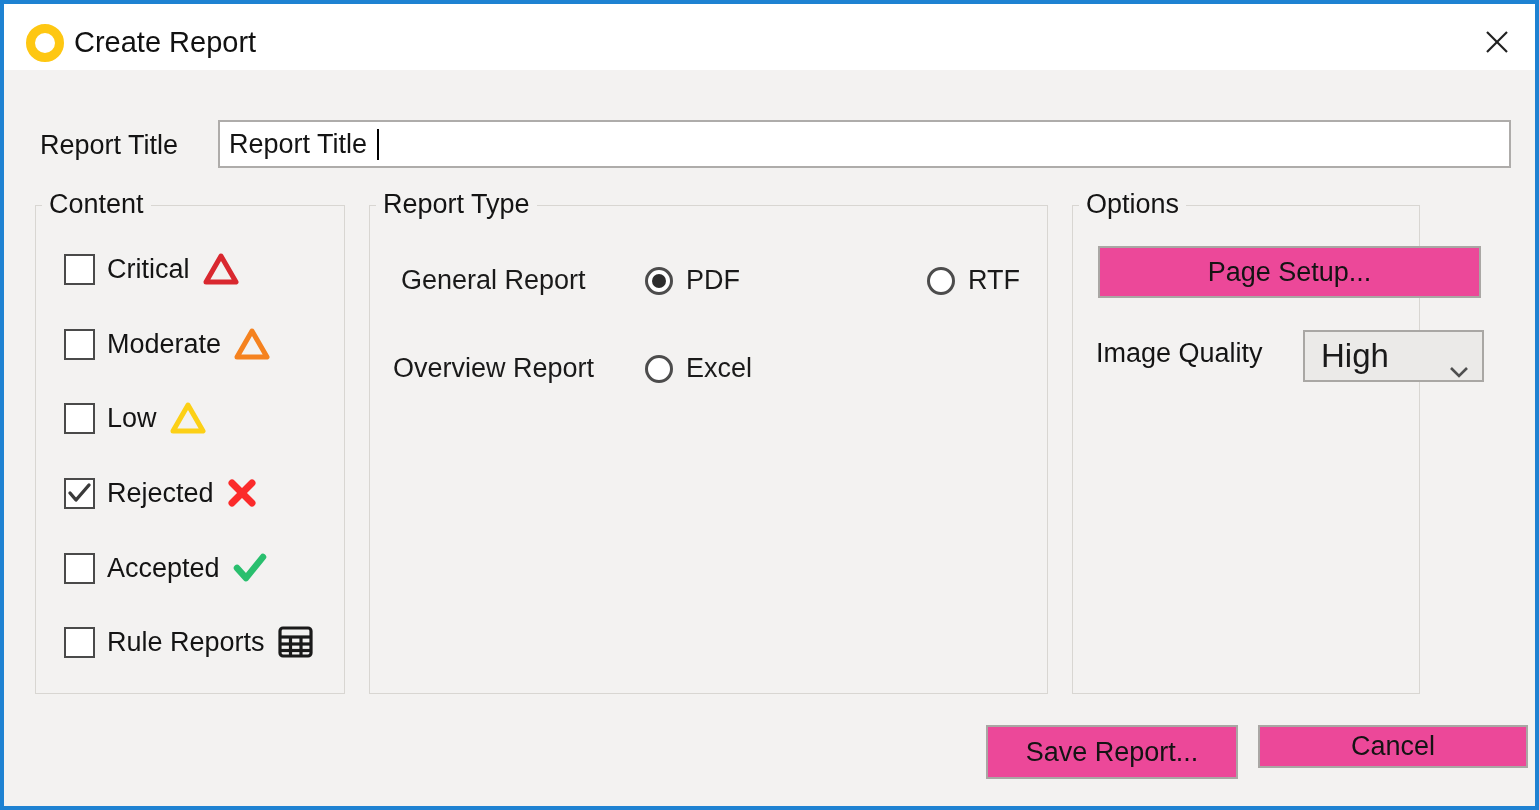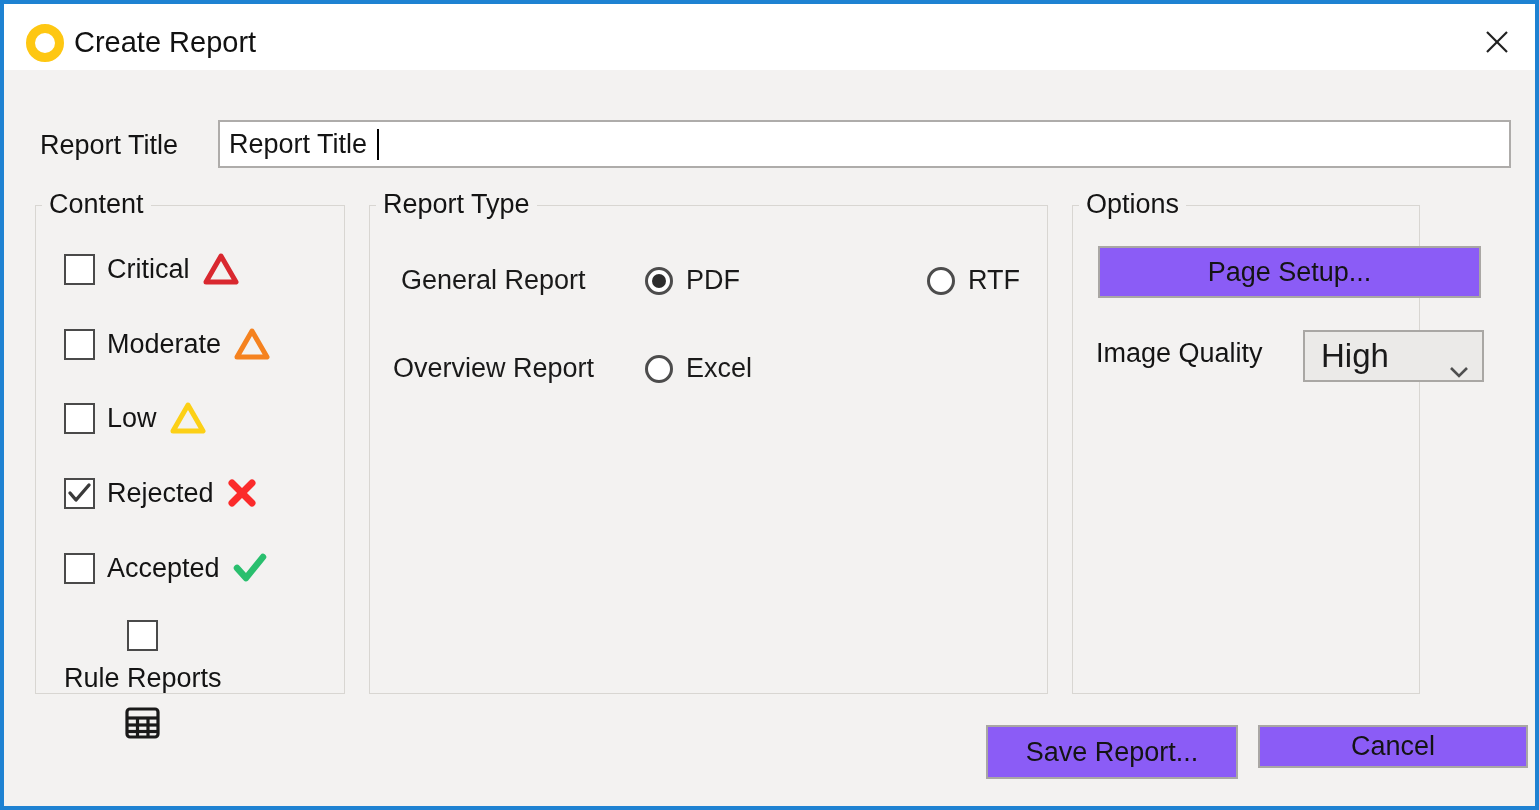--- a/index.html
+++ b/index.html
@@ -87,21 +87,21 @@
     position: absolute; width: 28px; height: 28px;
     border: 3px solid #4c4c4c; border-radius: 50%;
     background: #fff; cursor: pointer;
     display: flex; align-items: center; justify-content: center;
   }
   .radio .dot { width: 14px; height: 14px; border-radius: 50%; background: #2d2d2d; }
   .radio-label { position: absolute; font-size: 27px; cursor: pointer; }
 
   .btn {
     position: absolute;
-    background: #8b5cf6; border: 2px solid #a9a7a4;
+    background: #ec4899; border: 2px solid #a9a7a4;
     font-family: "Liberation Sans", sans-serif;
     font-size: 27px; color: #141414;
     display: flex; align-items: center; justify-content: center;
     cursor: pointer;
   }
   #btn-page-setup { left: 1098px; top: 246px; width: 383px; height: 52px; }
   #btn-save       { left: 986px;  top: 725px; width: 252px; height: 54px; }
   #btn-cancel     { left: 1258px; top: 725px; width: 270px; height: 43px; }
 
   .dropdown {
@@ -186,21 +186,21 @@
   <div class="check-row" style="top:340px;">
     <span class="checkbox"></span>
     <span class="lbl">Accepted</span>
     <span class="row-icon">
       <svg width="36" height="30" viewBox="0 0 36 30">
           <path d="M5 15 L14 25 L31 4" fill="none" stroke-width="6.5" stroke-linecap="round" stroke-linejoin="round" stroke="#29bf6e"></path>
         </svg>
     </span>
   </div>
 
-  <div class="check-row" style="top:414px;flex-direction:column;">
+  <div class="check-row" style="top:414px;">
     <span class="checkbox"></span>
     <span class="lbl">Rule Reports</span>
     <span class="row-icon">
       <svg width="37" height="34" viewBox="0 0 37 34">
           <g fill="none" stroke-width="3.2" stroke="#1a1a1a">
             <rect x="3" y="3" width="31" height="28" rx="3"></rect>
             <line x1="3" y1="12" x2="34" y2="12"></line>
             <line x1="3" y1="19" x2="34" y2="19"></line>
             <line x1="3" y1="25.5" x2="34" y2="25.5"></line>
             <line x1="13.5" y1="12" x2="13.5" y2="31"></line>

